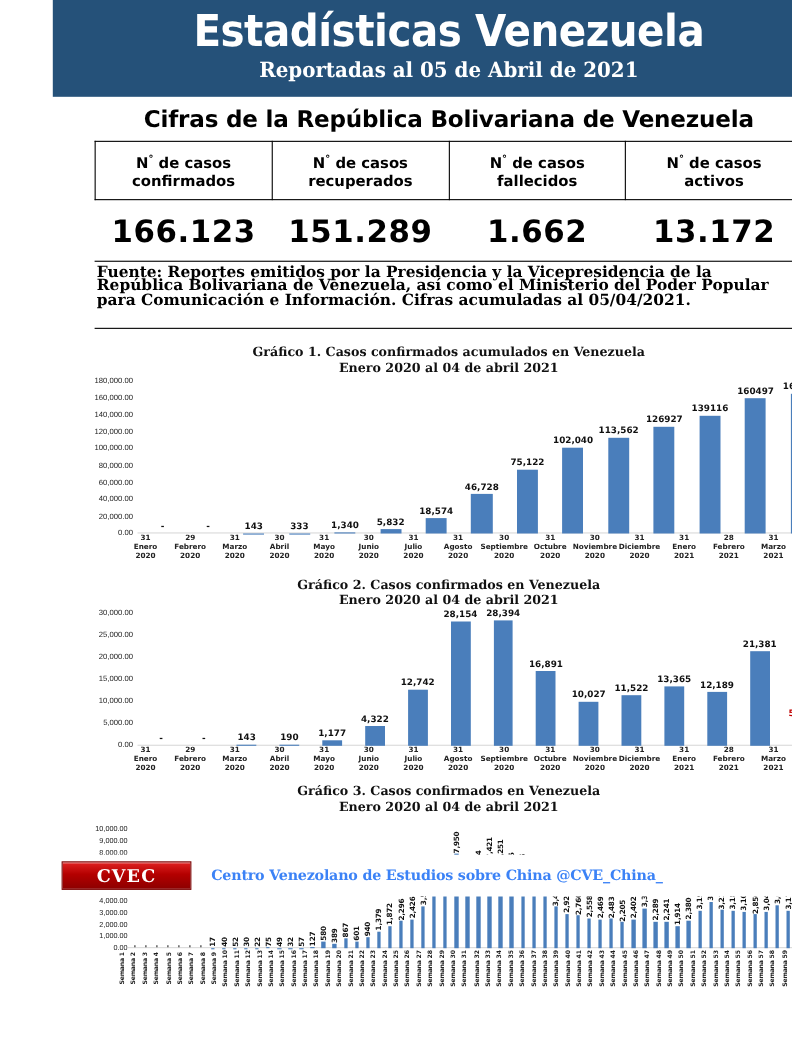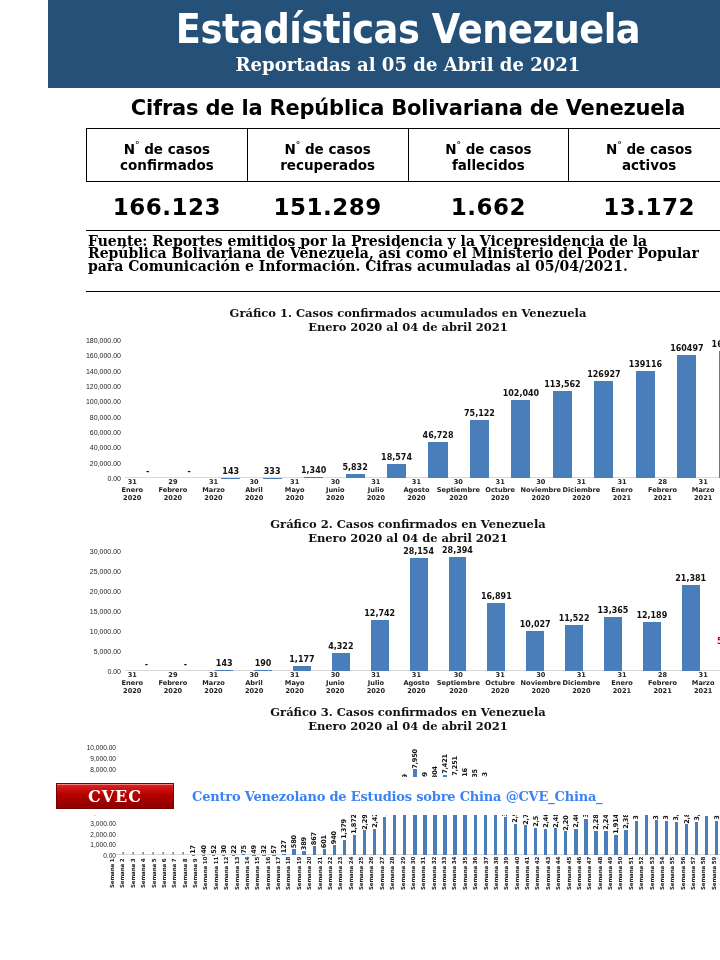--- a/index.html
+++ b/index.html
@@ -60,21 +60,21 @@
     font-size: 13.5px;
     font-weight: bold;
     line-height: 16px;
     font-family: "DejaVu Sans", sans-serif;
     height: 52px;
     vertical-align: middle;
   }
   table.stats td.vcell {
     border: none;
     text-align: center;
-    font-size: 23px;
+    font-size: 28px;
     font-weight: bold;
     padding-top: 12px;
     padding-bottom: 10px;
     font-family: "DejaVu Sans", sans-serif;
     letter-spacing: 0.5px;
   }
   .deg { font-size: 9px; vertical-align: super; }
 
   .fuente {
     margin: 0 38px;

